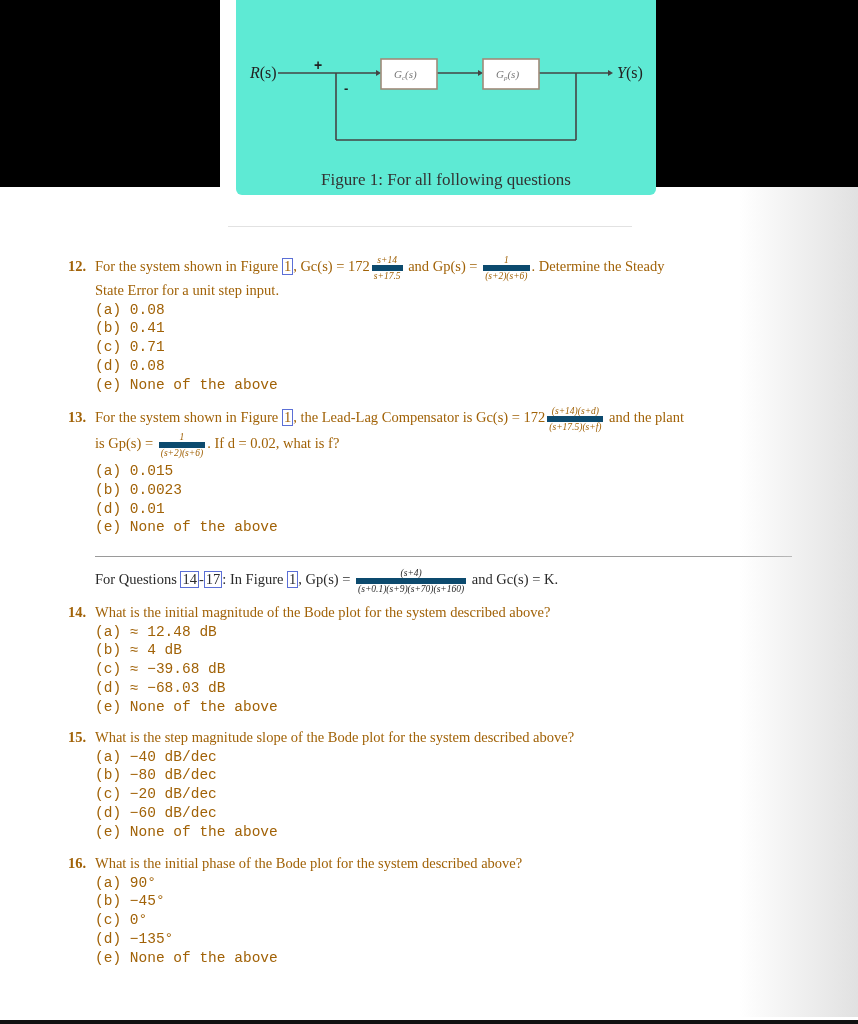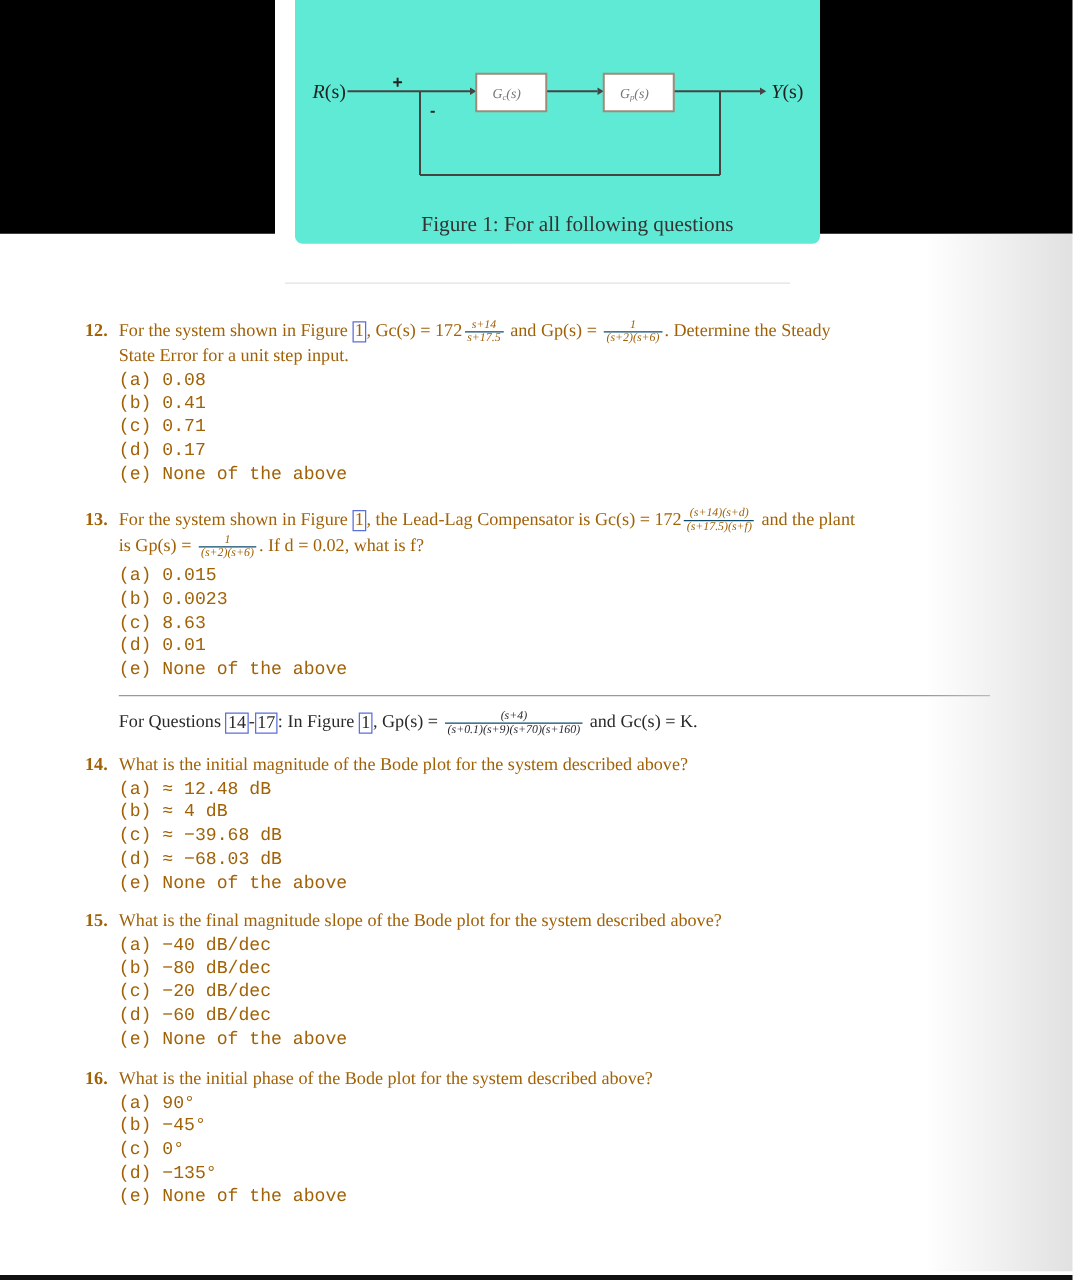--- a/index.html
+++ b/index.html
@@ -17,33 +17,33 @@
       pointer-events: none;
     }
     .bottom-bar { position: absolute; left: 0; top: 1020px; width: 858px; height: 4px; background: #111; }
     .figure-panel {
       position: absolute; left: 236px; top: 0; width: 420px; height: 195px; background: #5eead4;
       border-radius: 0 0 6px 6px;
     }
     .diagram { position: absolute; left: 0; top: 0; width: 420px; height: 160px; }
     .fig-caption {
       position: absolute; left: 0; top: 170px; width: 420px; text-align: center;
-      font-family: "Liberation Serif", serif; font-size: 17px; color: #333; padding-left: 16px;
+      font-family: "Liberation Serif", serif; font-size: 17px; color: #333;
     }
     .divider-soft { position: absolute; left: 228px; top: 226px; width: 404px; height: 1px; background: #e2e2e2; }
     .divider-rule { position: absolute; left: 95px; top: 556px; width: 697px; height: 1px; background: #9a9a9a; }
 
     .q { position: absolute; left: 68px; font-family: "Liberation Serif", serif; font-size: 14.5px; color: #a16207; line-height: 18.5px; }
     .q-num { font-weight: bold; display: inline-block; width: 27px; }
     .q-cont { padding-left: 27px; }
     .opts { padding-left: 27px; margin-top: 1px; }
     .opt { height: 18.8px; line-height: 18.8px; font-family: Liberation Mono, monospace; }
     .ref { display: inline-block; border: 1px solid #5b6fd6; padding: 0 1px; line-height: 15px; }
     .frac { display: inline-flex; flex-direction: column; vertical-align: middle; text-align: center; font-size: 9.5px; line-height: 10px; margin: 0 2px; font-style: italic; }
-    .frac .num { border-bottom: 1px solid #0c4a6e; padding: 0 2px; }
+    .frac .num { border-bottom: 6px solid #0c4a6e; padding: 0 2px; }
     .frac .den { padding: 0 2px; }
     .intro { position: absolute; left: 95px; top: 568px; font-family: "Liberation Serif", serif; font-size: 14.5px; color: #2a2a2a; }
   </style>
 </head>
 <body>
 
 <div class="top-black-left"></div>
 <div class="top-black-right"></div>
 
 <div class="figure-panel">
@@ -82,21 +82,21 @@
       </span><span> and Gp(s) = </span><span class="frac">
         <span class="num">1</span>
         <span class="den">(s+2)(s+6)</span>
       </span><span>. Determine the Steady</span>
   </div>
   <div class="q-cont">State Error for a unit step input.</div>
   <div class="opts">
     <div class="opt">(a) 0.08</div>
     <div class="opt">(b) 0.41</div>
     <div class="opt">(c) 0.71</div>
-    <div class="opt">(d) 0.17</div>
+    <div class="opt">(d) 0.08</div>
     <div class="opt">(e) None of the above</div>
   </div>
 </div>
 
 <div class="q" style="top:406px; width:730px;">
   <div>
     <span class="q-num">13.</span><span>For the system shown in Figure</span>
     <span class="ref">1</span><span>, the Lead-Lag Compensator is Gc(s) = 172</span><span class="frac">
         <span class="num">(s+14)(s+d)</span>
         <span class="den">(s+17.5)(s+f)</span>
@@ -104,21 +104,20 @@
   </div>
   <div class="q-cont">
     <span>is Gp(s) = </span><span class="frac">
         <span class="num">1</span>
         <span class="den">(s+2)(s+6)</span>
       </span><span>. If d = 0.02, what is f?</span>
   </div>
   <div class="opts" style="margin-top:4px;">
     <div class="opt">(a) 0.015</div>
     <div class="opt">(b) 0.0023</div>
-    <div class="opt">(c) 8.63</div>
     <div class="opt">(d) 0.01</div>
     <div class="opt">(e) None of the above</div>
   </div>
 </div>
 
 <div class="divider-rule"></div>
 
 <div class="intro">
   <span>For Questions </span><span class="ref">14</span><span>-</span><span class="ref">17</span><span>: In Figure </span><span class="ref">1</span><span>, Gp(s) = </span><span class="frac">
       <span class="num">(s+4)</span>
@@ -131,21 +130,21 @@
   <div class="opts">
     <div class="opt">(a) ≈ 12.48 dB</div>
     <div class="opt">(b) ≈ 4 dB</div>
     <div class="opt">(c) ≈ −39.68 dB</div>
     <div class="opt">(d) ≈ −68.03 dB</div>
     <div class="opt">(e) None of the above</div>
   </div>
 </div>
 
 <div class="q" style="top:728px;">
-  <div><span class="q-num">15.</span><span>What is the final magnitude slope of the Bode plot for the system described above?</span></div>
+  <div><span class="q-num">15.</span><span>What is the step magnitude slope of the Bode plot for the system described above?</span></div>
   <div class="opts">
     <div class="opt">(a) −40 dB/dec</div>
     <div class="opt">(b) −80 dB/dec</div>
     <div class="opt">(c) −20 dB/dec</div>
     <div class="opt">(d) −60 dB/dec</div>
     <div class="opt">(e) None of the above</div>
   </div>
 </div>
 
 <div class="q" style="top:854px;">

